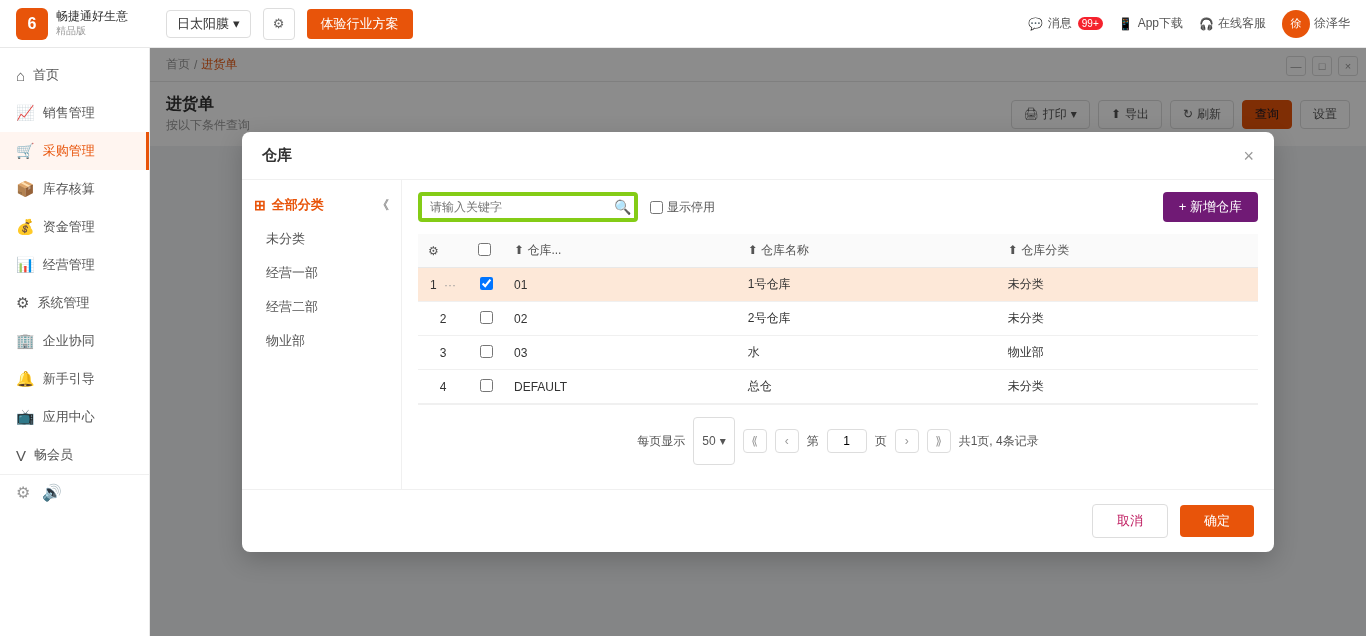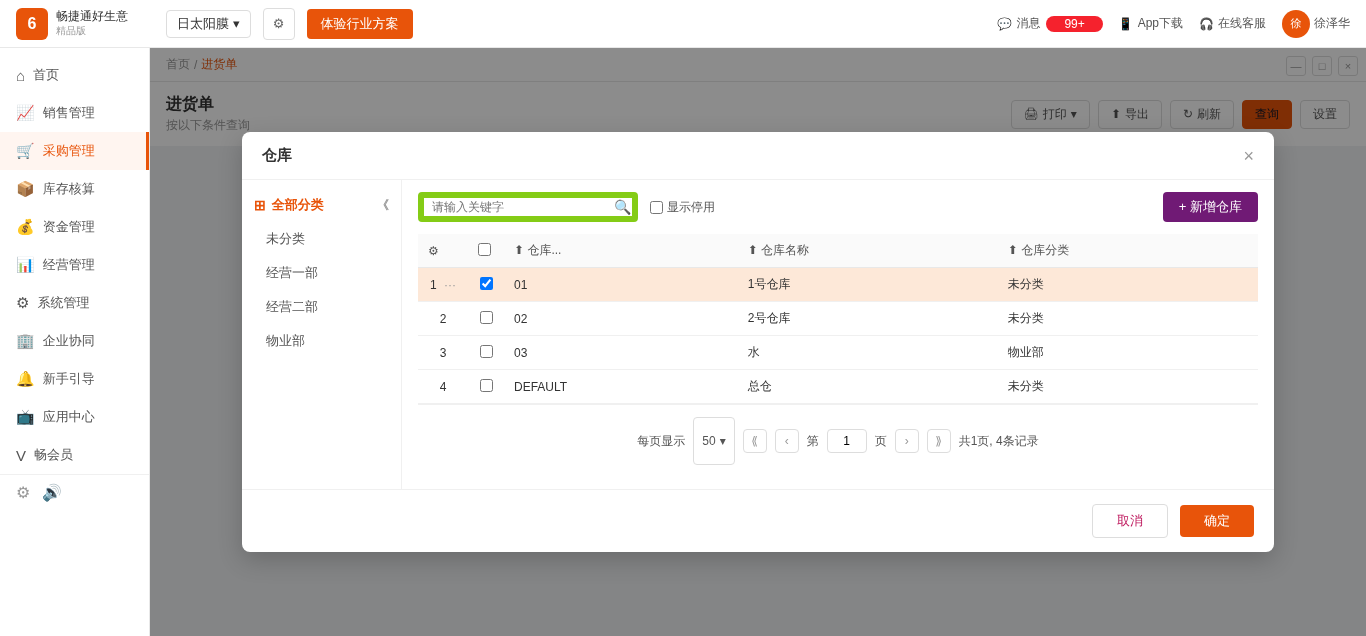--- a/index.html
+++ b/index.html
@@ -51,21 +51,21 @@
       padding: 6px 14px; cursor: pointer; font-size: 13px;
     }
     .header-right {
       display: flex; align-items: center; gap: 16px;
     }
     .header-right-item {
       display: flex; align-items: center; gap: 4px; cursor: pointer; color: #555; font-size: 12px;
     }
     .badge {
       background: #f5222d; color: #fff; border-radius: 8px;
-      font-size: 12px; padding: 1px 18px; margin-left: 2px;
+      font-size: 10px; padding: 1px 4px; margin-left: 2px;
     }
     .avatar {
       width: 28px; height: 28px; background: #e8540a; border-radius: 50%;
       display: flex; align-items: center; justify-content: center; color: #fff; font-size: 11px;
     }
 
     
     .layout { display: flex; height: calc(636px - 48px); }
 
     
@@ -177,21 +177,21 @@
       padding: 12px 16px;
     }
     .search-bar {
       display: flex; align-items: center; gap: 12px;
       margin-bottom: 12px;
     }
     .search-input-wrap {
       position: relative; width: 220px;
     }
     .search-input {
-      width: 100%; height: 30px; border: 6px solid #84cc16; border-radius: 4px;
+      width: 100%; height: 30px; border: 4px solid #84cc16; border-radius: 4px;
       padding: 0 28px 0 8px; font-size: 12px; outline: none;
     }
     .search-icon-btn {
       position: absolute; right: 6px; top: 50%; transform: translateY(-50%);
       color: #999; cursor: pointer; font-size: 14px;
     }
     .show-disabled {
       display: flex; align-items: center; gap: 4px; font-size: 12px; color: #555; cursor: pointer;
     }
     .add-warehouse-btn {

